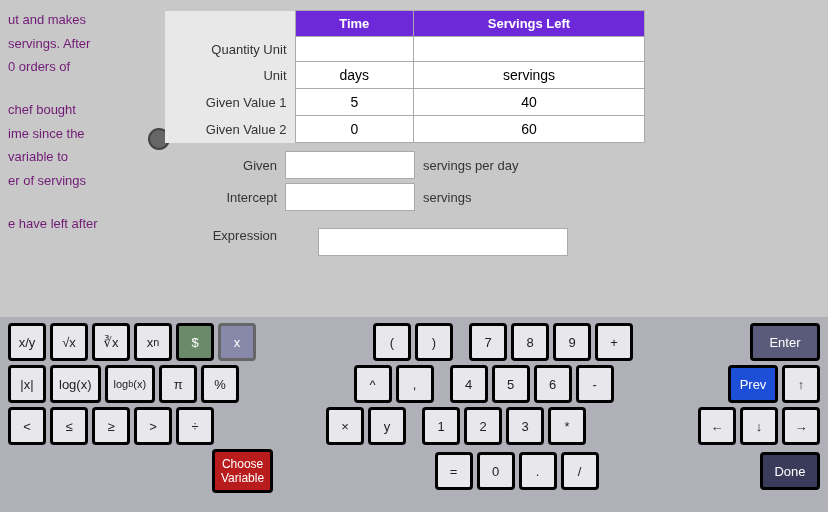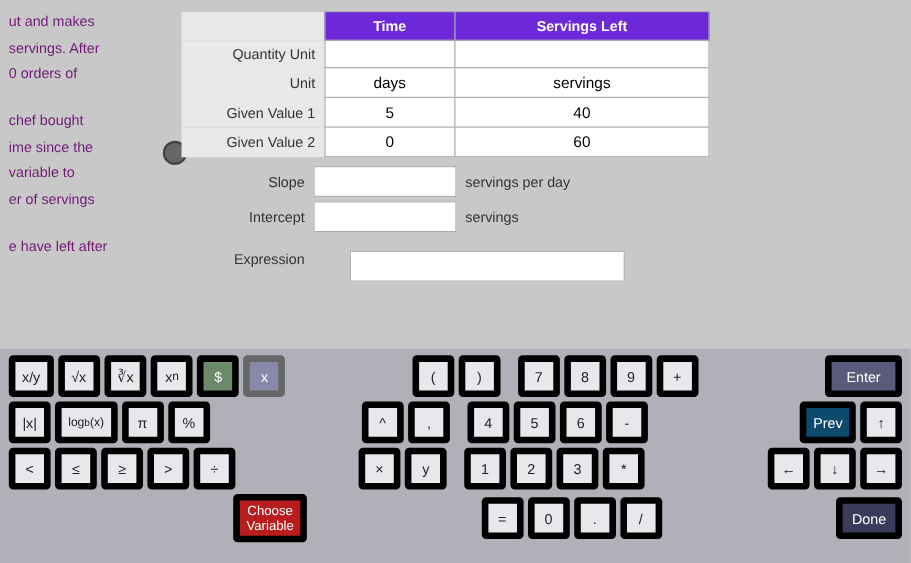--- a/index.html
+++ b/index.html
@@ -134,21 +134,21 @@
     }
 
     .kb-row {
       display: flex;
       align-items: center;
       gap: 4px;
     }
 
     .kb-btn {
       background: #e8e8ec;
-      border: 6px solid #000000;
+      border: 3px solid #000000;
       border-radius: 4px;
       height: 38px;
       min-width: 38px;
       padding: 0 6px;
       font-size: 13px;
       cursor: pointer;
       display: flex;
       align-items: center;
       justify-content: center;
       color: #222;
@@ -158,21 +158,21 @@
       background: #8888aa;
       color: #fff;
       border-color: #666;
     }
     .kb-btn.enter-btn {
       min-width: 70px;
       background: #5a5a7a;
       color: #fff;
     }
     .kb-btn.nav-btn {
-      background: #0c4a6e;
+      background: #1d4ed8;
       color: #fff;
       min-width: 50px;
     }
     .kb-btn.choose-btn {
       min-width: 60px;
       font-size: 12px;
       background: #b91c1c;
       color: #fff;
       height: 44px;
     }
@@ -241,21 +241,21 @@
       </tr>
       <tr>
         <td class="row-label">Given Value 2</td>
         <td class="value-cell">0</td>
         <td class="value-cell">60</td>
       </tr>
     </tbody>
   </table>
 
   <div class="slope-row">
-    <div class="slope-label">Slope</div>
+    <div class="slope-label">Given</div>
     <input class="slope-input" type="text" value="" style="">
     <span class="slope-unit">servings per day</span>
   </div>
 
   <div class="intercept-row">
     <div class="intercept-label">Intercept</div>
     <input class="intercept-input" type="text" value="" style="">
     <span class="intercept-unit">servings</span>
   </div>
 
@@ -281,20 +281,21 @@
     <button class="kb-btn">7</button>
     <button class="kb-btn">8</button>
     <button class="kb-btn">9</button>
     <button class="kb-btn">+</button>
     <div class="spacer"></div>
     <button class="kb-btn enter-btn">Enter</button>
   </div>
 
   <div class="kb-row">
     <button class="kb-btn">|x|</button>
+    <button class="kb-btn">log(x)</button>
     <button class="kb-btn" style="font-size:11px;">log<sub>b</sub>(x)</button>
     <button class="kb-btn">π</button>
     <button class="kb-btn">%</button>
     <div class="spacer"></div>
     <button class="kb-btn">^</button>
     <button class="kb-btn">,</button>
     <div style="width:8px;"></div>
     <button class="kb-btn">4</button>
     <button class="kb-btn">5</button>
     <button class="kb-btn">6</button>

